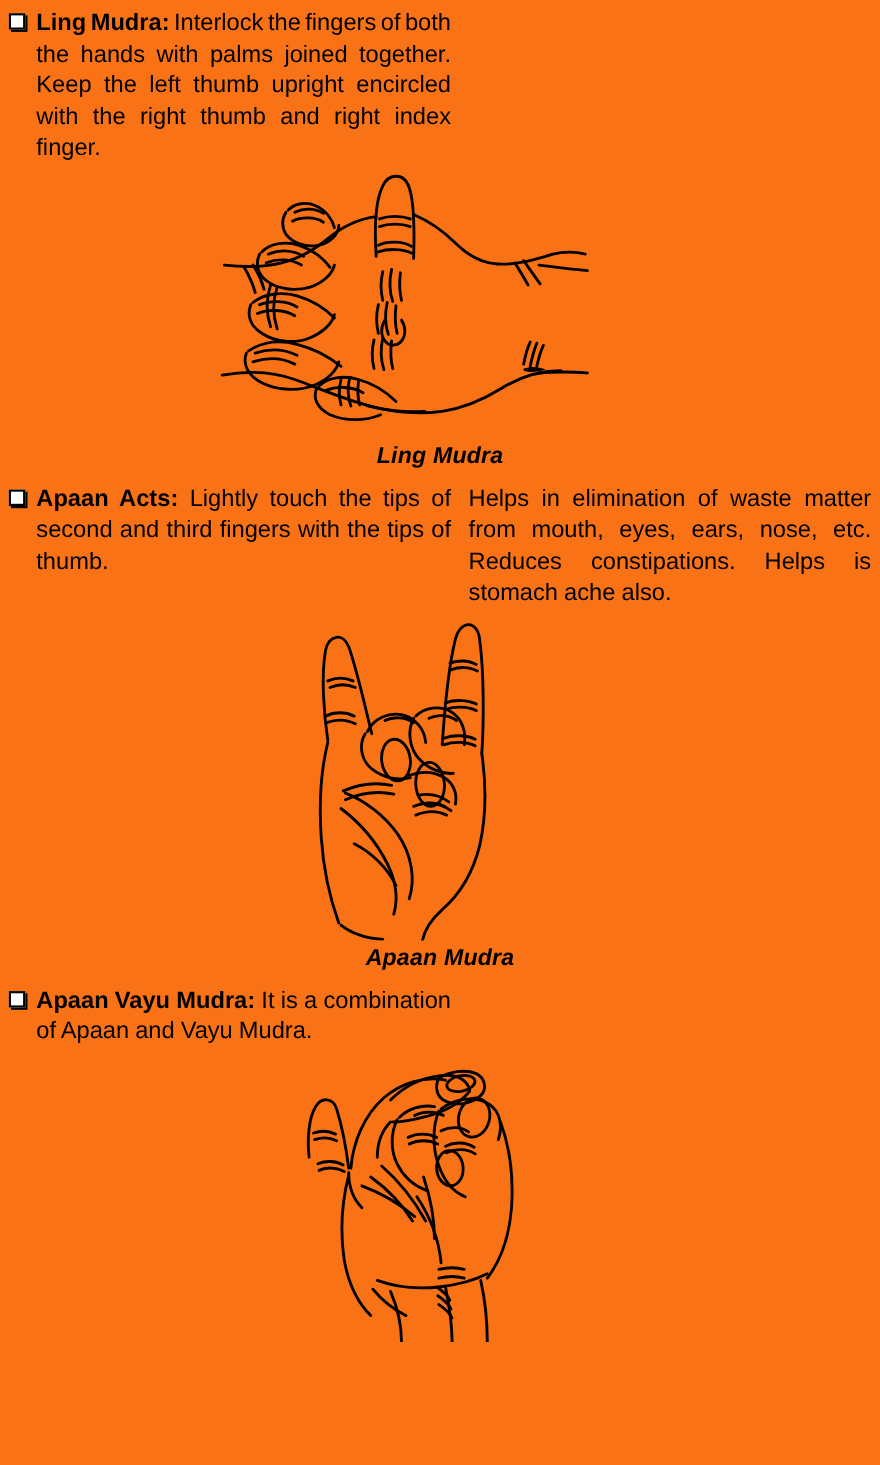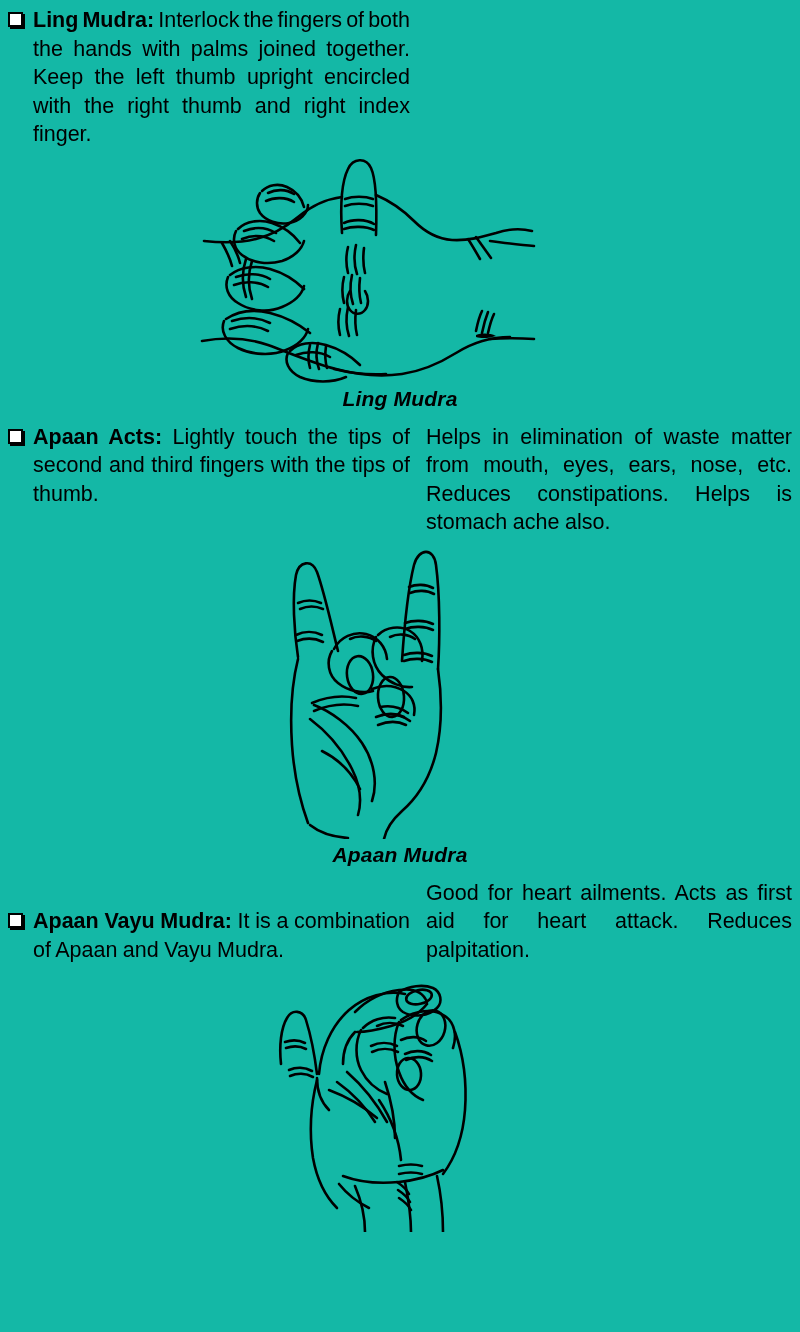--- a/index.html
+++ b/index.html
@@ -13,21 +13,21 @@
     font-family: "Liberation Sans", sans-serif;
     color: #000000;
     position: relative;
     overflow: hidden;
   }
 
   .page {
     position: relative;
     width: 800px;
     height: 1332px;
-    background: #14b8a6;
+    background: #f97316;
   }
 
   
   .section {
     position: relative;
     width: 800px;
   }
 
   .columns {
     display: flex;
@@ -114,21 +114,21 @@
     width: 800px;
   }
 
   .figure svg {
     display: block;
   }
 
   
   #section-ling .columns { padding-top: 6px; }
   #section-ling .figure { margin-top: 6px; }
-  #section-ling .caption { margin-top: 4px; }
+  #section-ling .caption { margin-top: 20px; }
 
   #section-apaan .columns { padding-top: 12px; }
   #section-apaan .figure { margin-top: 2px; }
   #section-apaan .caption { margin-top: 4px; }
 
   #section-apaan-vayu .columns { padding-top: 12px; align-items: flex-end; }
   #section-apaan-vayu .figure { margin-top: 6px; }
   #section-apaan-vayu .caption { margin-top: 4px; }
 
   .ink { fill: none; stroke: #000000; stroke-linecap: round; stroke-linejoin: round; }
@@ -297,23 +297,20 @@
   </div>
 
   <div class="section" id="section-apaan-vayu">
     <div class="columns">
       <div class="col-left">
         <div class="bullet-row">
           <span class="bullet"></span>
           <p class="body-text"><span class="lead">Apaan Vayu Mudra:</span><span> It is a combination of Apaan and Vayu Mudra.</span></p>
         </div>
       </div>
-      <div class="col-right">
-        <p class="right-text">Good for heart ailments. Acts as first aid for heart attack. Reduces palpitation.</p>
-      </div>
     </div>
 
     <div class="figure">
       <svg width="282" height="262" viewBox="0 0 282 262" aria-hidden="true">
         <g class="ink" stroke-width="2.6">
 
           <path d="M22 94 C20 76 22 58 28 48 C33 39 44 40 47 50 C52 66 56 88 58 104"></path>
           <path d="M26 72 C32 70 40 70 46 73"></path>
           <path d="M27 78 C33 76 41 76 47 79"></path>
           <path d="M30 100 C37 97 46 97 53 101"></path>

